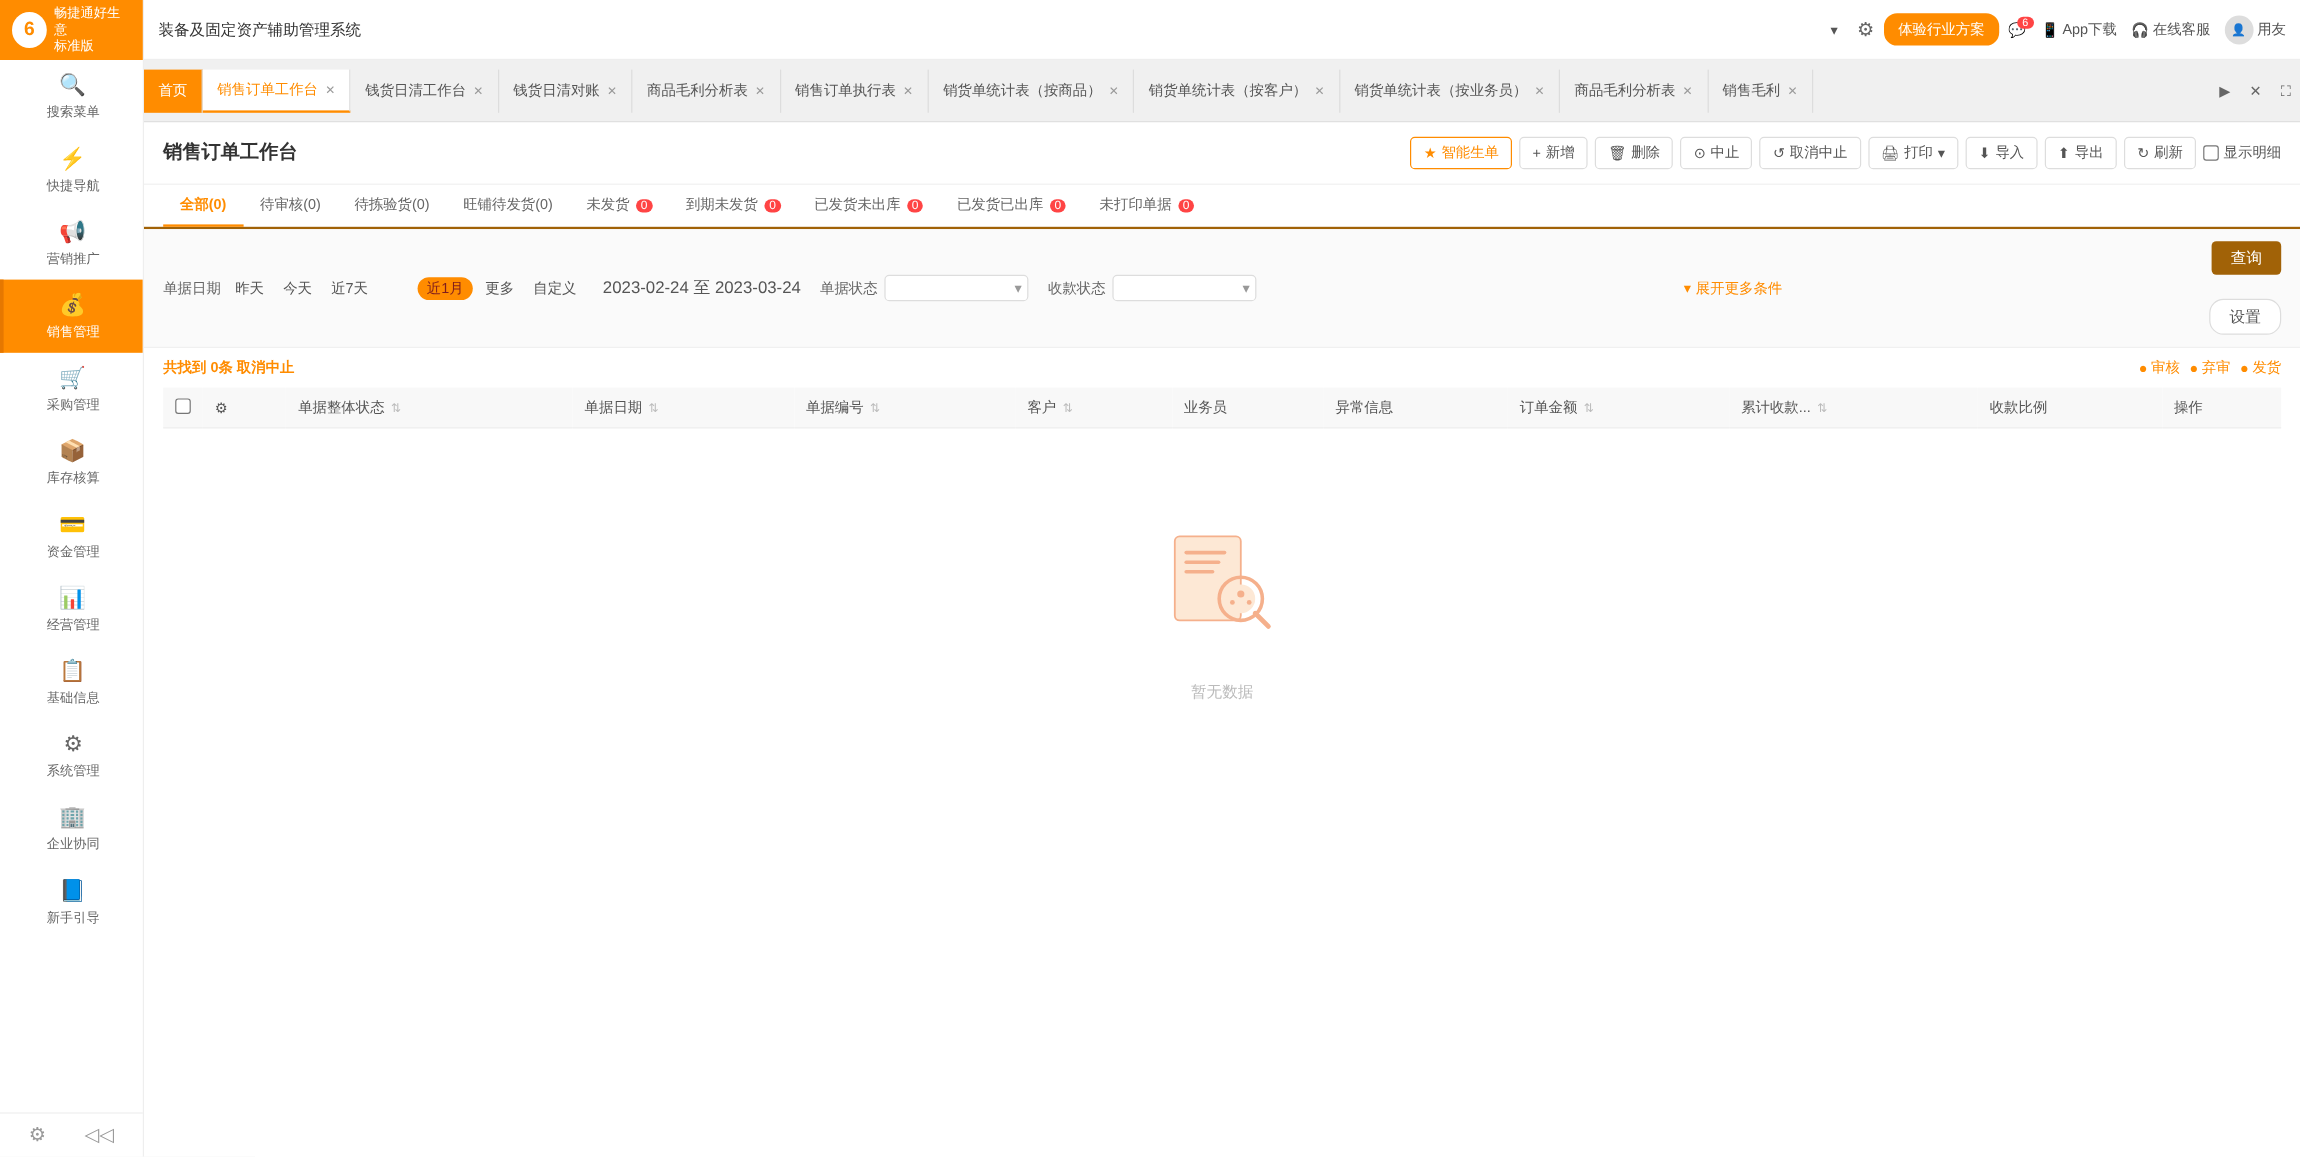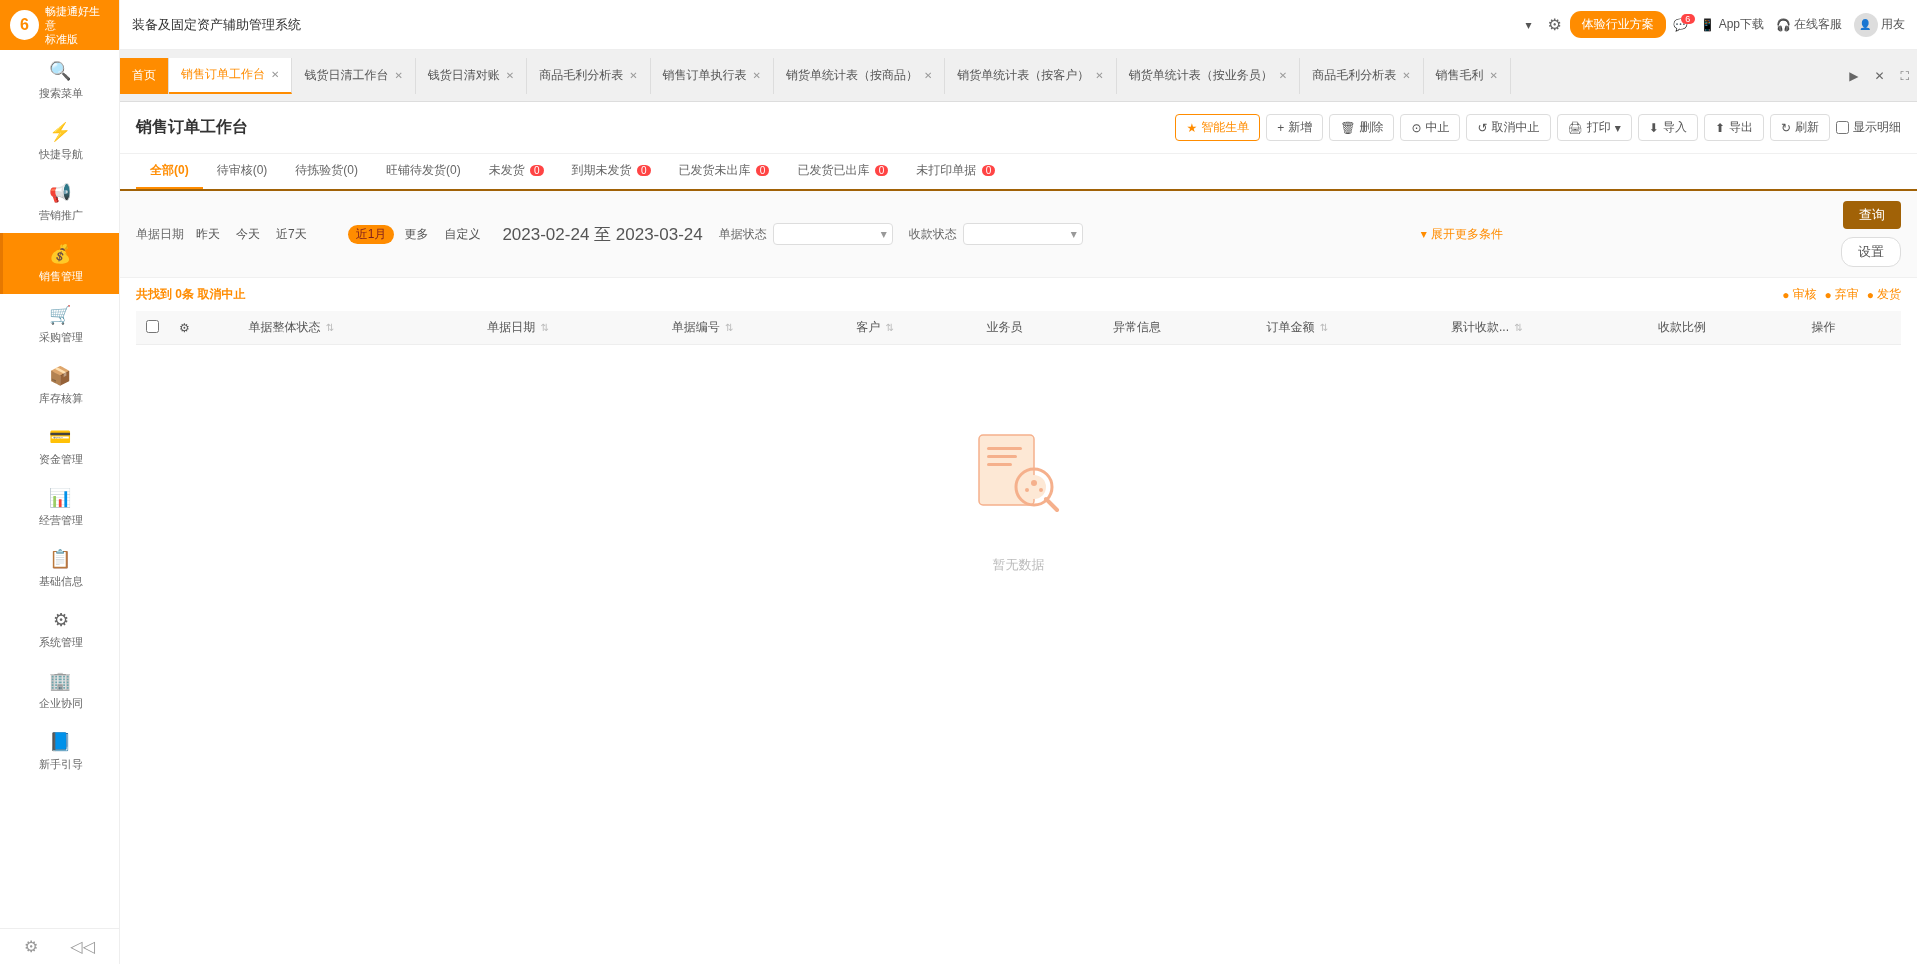--- a/index.html
+++ b/index.html
@@ -56,27 +56,27 @@
     .subtab-badge { display: inline-block; background: #ff4444; color: white; border-radius: 8px; font-size: 10px; padding: 0 4px; margin-left: 2px; }
 
     
     .filter-bar { padding: 10px 16px; background: #fafafa; border-bottom: 1px solid #f0f0f0; }
     .filter-row { display: flex; align-items: center; gap: 16px; flex-wrap: wrap; }
     .filter-item { display: flex; align-items: center; gap: 6px; font-size: 12px; color: #555; }
     .filter-label { color: #666; white-space: nowrap; }
     .filter-date-btns { display: flex; gap: 4px; align-items: center; }
     .filter-date-btn { padding: 2px 6px; cursor: pointer; color: #555; font-size: 12px; border-radius: 3px; }
     .filter-date-btn.active-month { background: #ff8c00; color: #7f1d1d; border-radius: 10px; padding: 1px 8px; margin-left: 31px; }
-    .filter-date-range { color: #555; font-size: 17px; }
+    .filter-date-range { color: #555; font-size: 14px; }
     .filter-select { border: 1px solid #ddd; border-radius: 4px; padding: 3px 24px 3px 8px; font-size: 12px; color: #555; background: white; cursor: pointer; appearance: none; min-width: 120px; }
     .filter-select-wrap { position: relative; display: inline-flex; align-items: center; }
     .filter-select-wrap::after { content: '▾'; position: absolute; right: 6px; color: #999; pointer-events: none; }
     .filter-expand { display: flex; align-items: center; gap: 4px; color: #ff8c00; cursor: pointer; font-size: 12px; margin-left: auto; }
     .query-btn { background: #a16207; color: white; border: none; border-radius: 4px; padding: 5px 16px; cursor: pointer; font-size: 13px; }
-    .set-btn { background: #fff; border: 1px solid #ddd; color: #555; border-radius: 12px; padding: 5px 16px; cursor: pointer; font-size: 13px; margin-top: 4px; }
+    .set-btn { background: #fff; border: 1px solid #ddd; color: #555; border-radius: 12px; padding: 5px 16px; cursor: pointer; font-size: 13px; margin-top: 16px; }
     .filter-right { display: flex; flex-direction: column; gap: 4px; align-items: flex-end; margin-left: auto; }
 
     
     .table-area { flex: 1; overflow: auto; padding: 0 16px; }
     .table-info { display: flex; align-items: center; justify-content: space-between; padding: 8px 0; font-size: 12px; color: #666; }
     .table-info-count { color: #333; }
     .table-info-count span { color: #ff8c00; font-weight: bold; }
     .table-actions-right { display: flex; gap: 8px; }
     .tbl-act-btn { font-size: 12px; color: #ff8c00; cursor: pointer; display: flex; align-items: center; gap: 3px; }
     table { width: 100%; border-collapse: collapse; font-size: 12px; }

